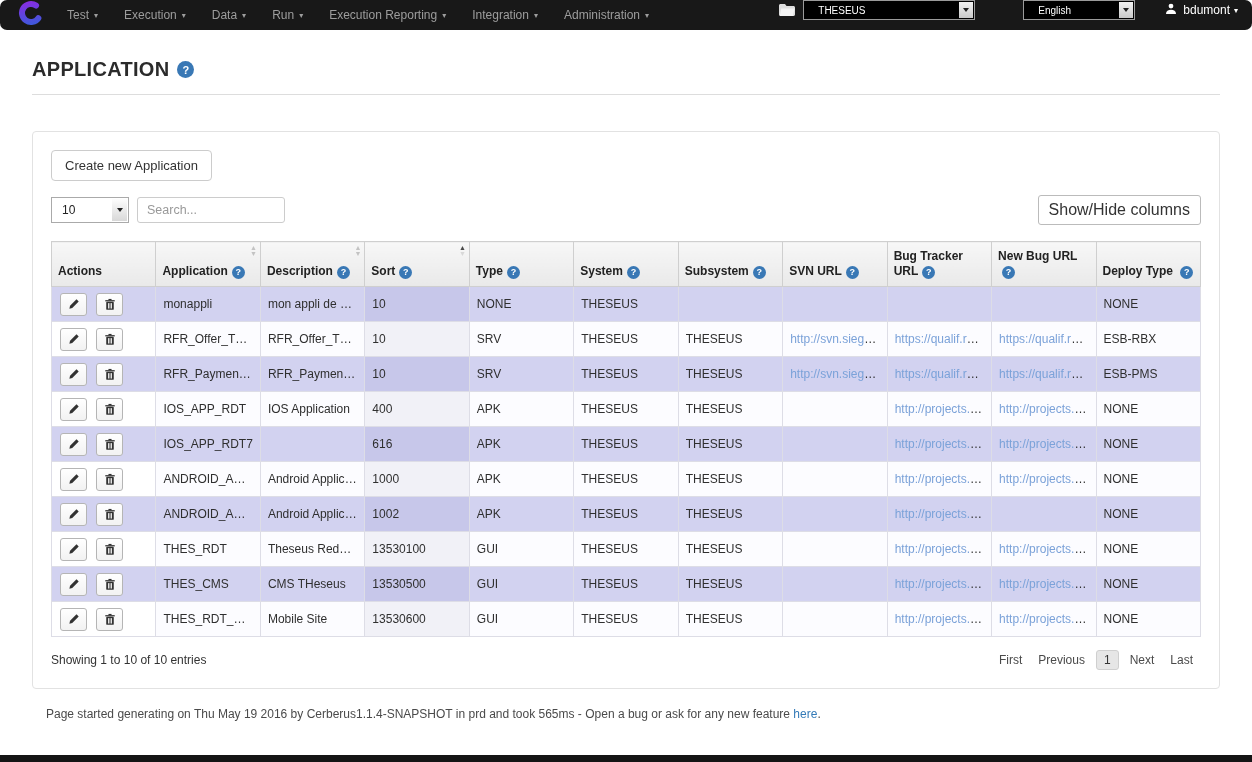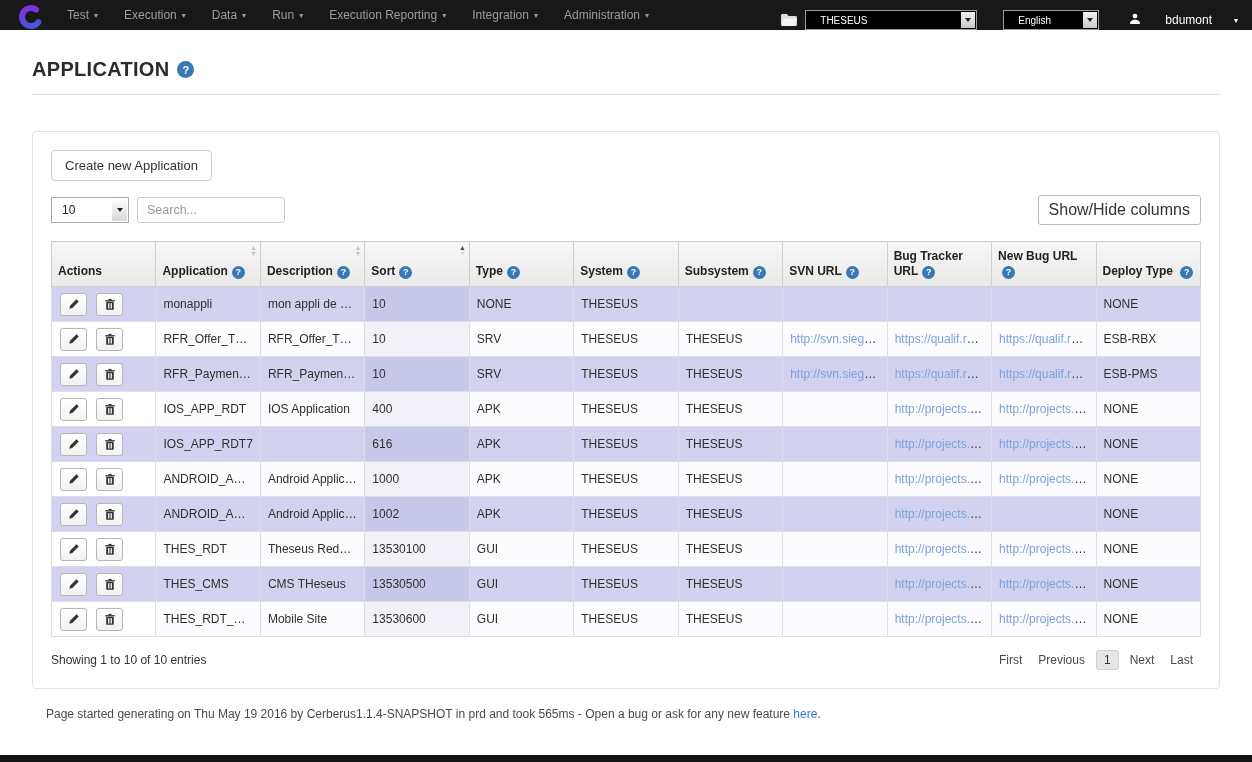--- a/index.html
+++ b/index.html
@@ -3,36 +3,36 @@
 <meta charset="utf-8">
 <style>
   * { box-sizing: border-box; }
   html, body { margin: 0; padding: 0; }
   body {
     width: 1252px; height: 762px; position: relative; overflow: hidden;
     background: #ffffff; font-family: "Liberation Sans", sans-serif; color: #333;
   }
 
   
-  .navbar { height: 30px; background: #181818; display: flex; align-items: flex-end; padding: 0 8px; }
+  .navbar { height: 30px; background: #181818; display: flex; align-items: flex-start; padding: 0 8px; border-radius: 7px; }
   .logo-wrap { margin: 0 10px 0 10px; display: flex; align-items: center; }
   .nav-item { color: #9d9d9d; font-size: 12px; height: 30px; display: inline-flex; align-items: center;
               padding: 0 13px; cursor: pointer; text-decoration: none; white-space: nowrap; }
   .nav-item .caret-glyph { font-size: 8px; margin-left: 5px; color: #9d9d9d; }
   .nav-right { margin-left: auto; display: flex; align-items: center; }
   .folder-btn { background: none; border: none; padding: 0; margin: 0 0 0 4px; cursor: pointer; display: flex; }
   .sel-dark { position: relative; height: 20px; background: #000; border: 1px solid #9a9a9a;
               color: #fff; font-size: 10px; display: flex; align-items: center;
               padding: 0 20px 0 14px; cursor: pointer; }
   .sel-theseus { width: 172px; margin-left: 8px; }
-  .sel-english { width: 96px; margin-left: 26px; }
+  .sel-english { width: 112px; margin-left: 48px; }
   .sel-arrow { position: absolute; right: 1px; top: 1px; bottom: 1px; width: 14px;
                background: linear-gradient(#f2f2f2, #c9c9c9); display: flex; align-items: center; justify-content: center; }
   .sel-arrow .tri { width: 0; height: 0; border-left: 3.5px solid transparent; border-right: 3.5px solid transparent; border-top: 4.5px solid #222; }
-  .user-block { margin-left: 30px; display: flex; align-items: center; color: #fff; font-size: 12px; cursor: pointer; padding-right: 6px; gap: 18px; }
+  .user-block { margin-left: 30px; display: flex; align-items: center; color: #fff; font-size: 12px; cursor: pointer; padding-right: 6px; }
   .user-block .uname { margin: 0 4px 0 6px; }
   .user-block .caret-glyph { font-size: 8px; color: #fff; }
 
   
   .page { padding: 0 32px; }
   .page-title-row { margin-top: 28px; display: flex; align-items: center; }
   .page-title { font-size: 20px; font-weight: bold; color: #2b2b2b; letter-spacing: 0.3px; }
   .help-icon { display: inline-flex; align-items: center; justify-content: center; border-radius: 50%;
                background: #3978b5; color: #fff; font-weight: bold; }
   .help-lg { width: 17px; height: 17px; font-size: 11px; margin-left: 8px; }

